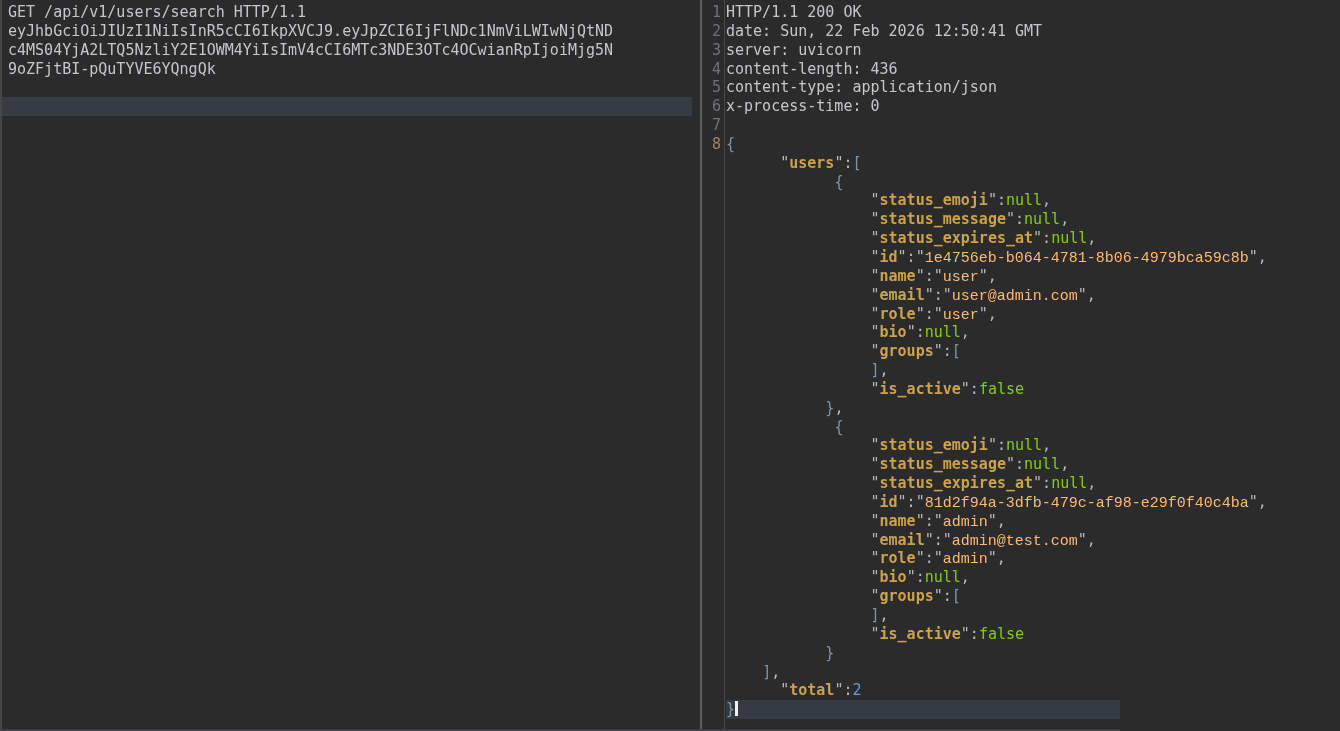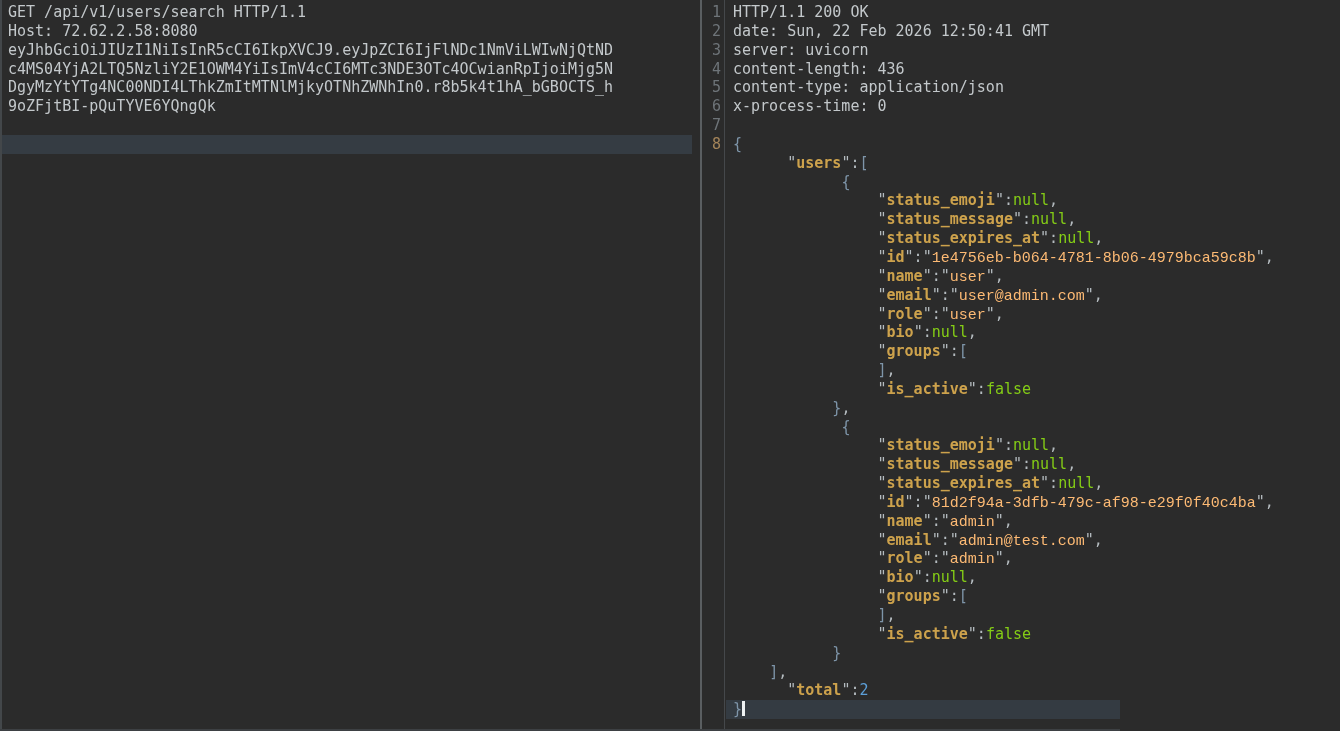--- a/index.html
+++ b/index.html
@@ -18,45 +18,43 @@
   #request-pane{position:absolute;left:2px;top:3px;width:690px;}
   .rrow{height:18.85px;line-height:18.85px;white-space:pre;padding-left:6px;}
   .rrow.sel{background:#353c43;}
 
   
   #response-pane{position:absolute;left:702px;top:3px;right:0;}
   .orow{height:18.85px;line-height:18.85px;white-space:pre;display:flex;}
   .orow .num{display:inline-block;width:19px;flex:0 0 19px;text-align:right;
              color:#6e7479;}
   .orow .num.active{color:#a5855a;}
-  .orow .line{flex:1;margin-left:5px;padding-left:7px;}
+  .orow .line{flex:1;margin-left:5px;padding-left:0;}
   .orow .line.cursorline{background:#343b42;}
 
   
   .tk-t{color:#c3c8cb;}       
   .tk-k{color:#cda24c;font-weight:bold;}       
   .tk-s{color:#fdba74;font-family:Liberation Mono, monospace;}       
   .tk-n{color:#84cc16;}       
   .tk-d{color:#5c9fd8;}       
   .tk-p{color:#b5bcc0;}       
   .tk-b{color:#7e95a9;}       
 
   .cursor{display:inline-block;width:3px;height:15px;background:#eef2f4;
           vertical-align:-2px;}
 </style>
 </head>
 <body>
 
 <div id="app">
   <div id="request-pane">
       <div class="rrow">GET /api/v1/users/search HTTP/1.1</div>
-      <div class="rrow">Host: 72.62.2.58:8080</div>
       <div class="rrow">eyJhbGciOiJIUzI1NiIsInR5cCI6IkpXVCJ9.eyJpZCI6IjFlNDc1NmViLWIwNjQtND</div>
       <div class="rrow">c4MS04YjA2LTQ5NzliY2E1OWM4YiIsImV4cCI6MTc3NDE3OTc4OCwianRpIjoiMjg5N</div>
-      <div class="rrow">DgyMzYtYTg4NC00NDI4LThkZmItMTNlMjkyOTNhZWNhIn0.r8b5k4t1hA_bGBOCTS_h</div>
       <div class="rrow">9oZFjtBI-pQuTYVE6YQngQk</div>
       <div class="rrow"></div>
       <div class="rrow sel"></div>
     </div>
 
   <div class="vline" id="left-border"></div>
   <div class="vline" id="pane-divider"></div>
   <div class="vline" id="gutter-divider"></div>
   <div class="hline" id="bottom-border"></div>
 

